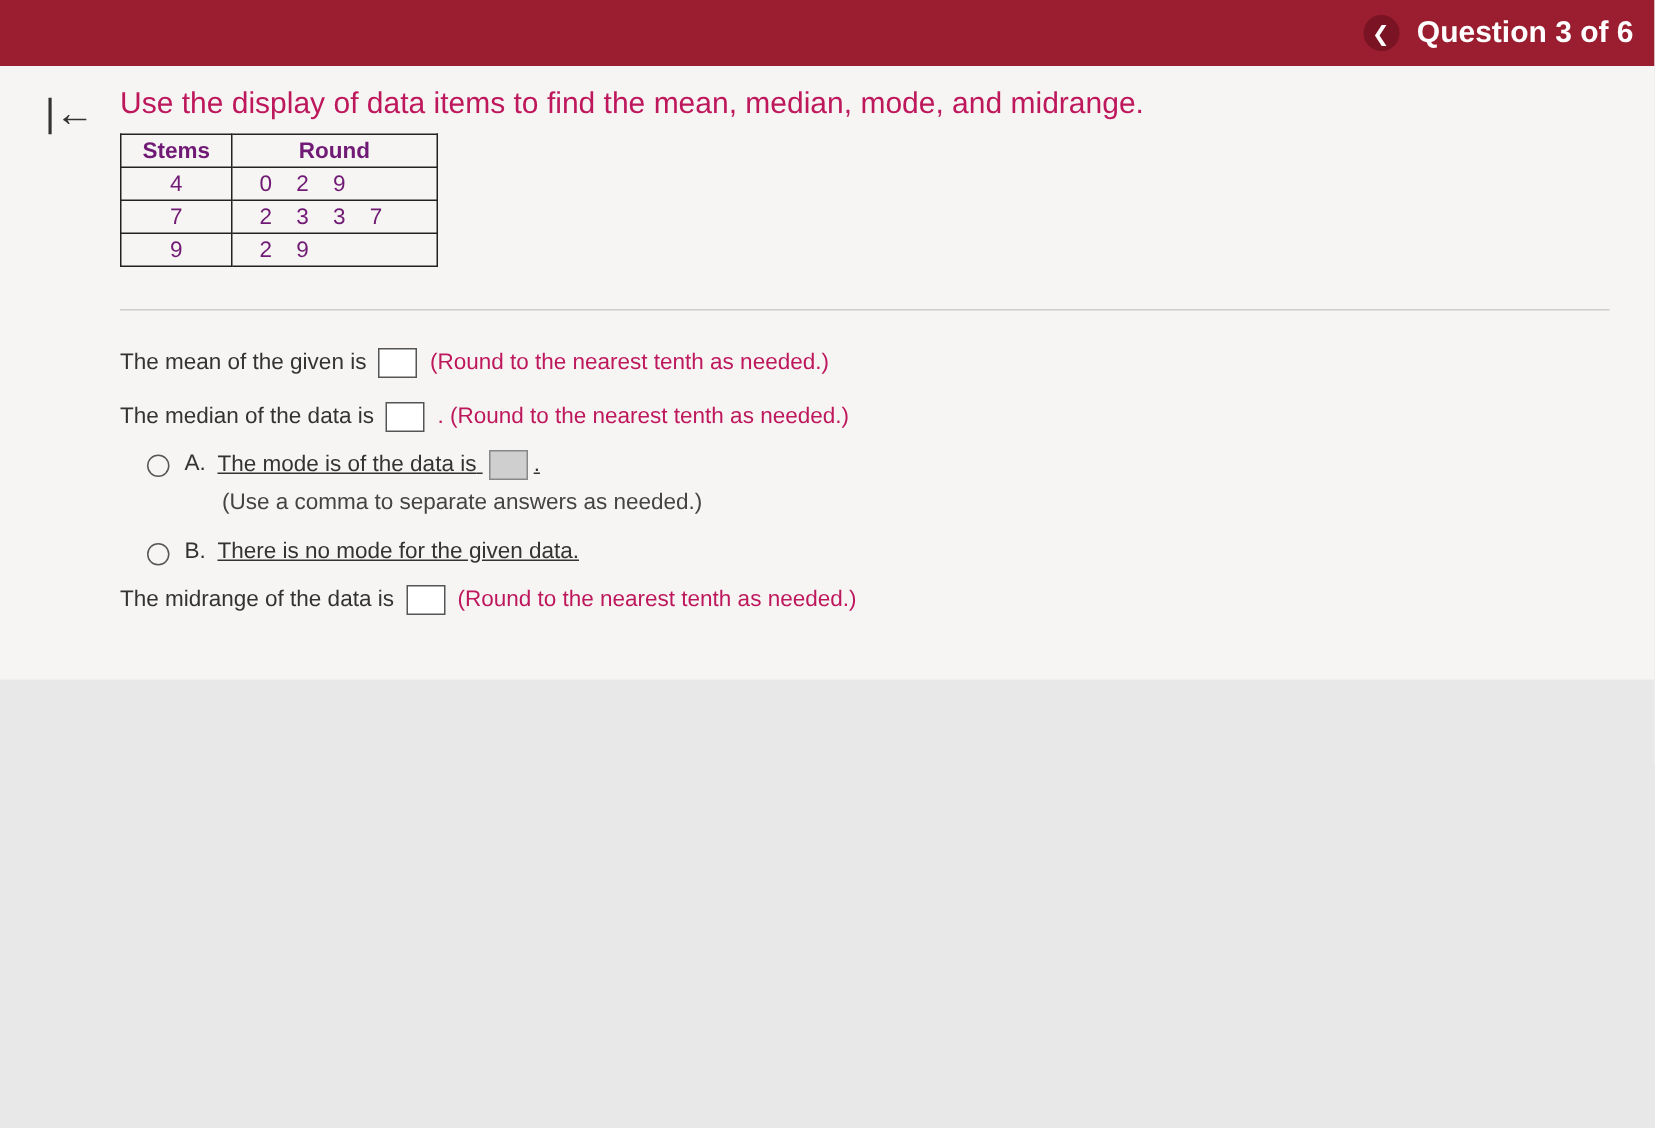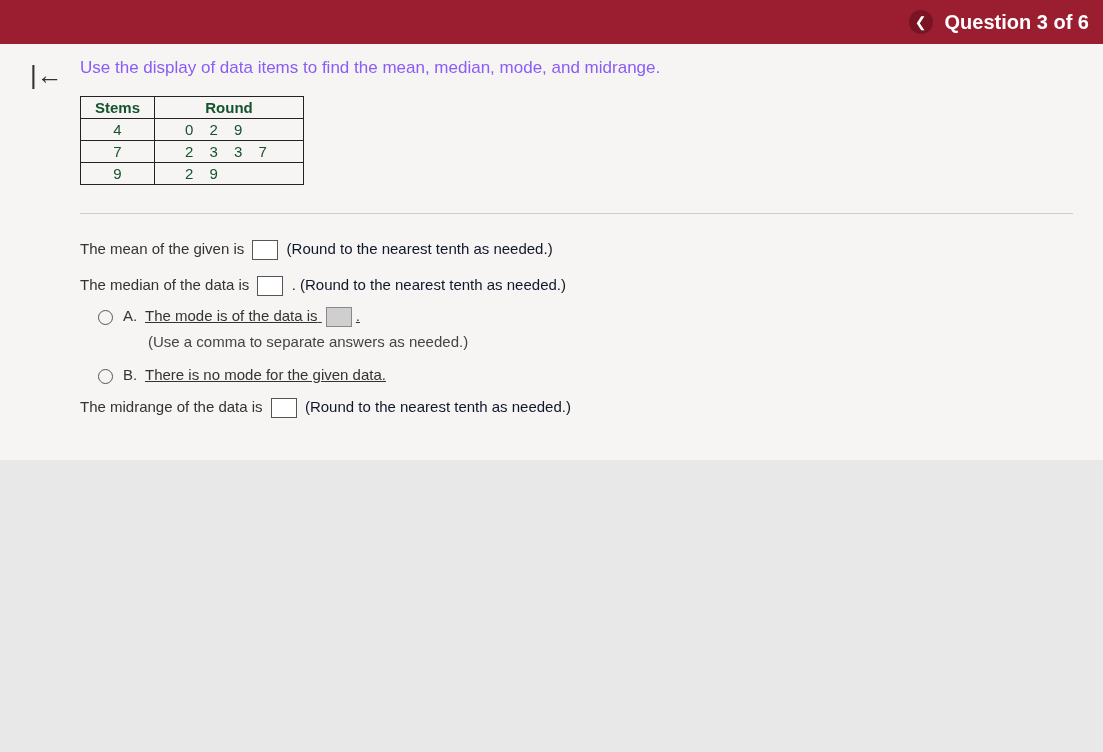--- a/index.html
+++ b/index.html
@@ -53,40 +53,40 @@
       font-weight: 400;
       color: #333;
       display: inline-block;
       cursor: pointer;
     }
     .main-col {
       flex: 1;
       padding: 6px 30px 30px 0;
     }
     .prompt-text {
-      font-size: 17px;
-      color: #8b5cf6;
-      margin-bottom: 18px;
+      font-size: 20px;
+      color: #be185d;
+      margin-bottom: 8px;
     }
     .stemleaf-table {
       border-collapse: collapse;
       margin-bottom: 18px;
     }
     .stemleaf-table th, .stemleaf-table td {
       border: 1px solid #222;
       padding: 2px 14px;
       font-size: 15px;
-      color: #14532d;
+      color: #701a75;
       text-align: center;
       font-weight: 400;
     }
     .stemleaf-table th {
       font-weight: 700;
     }
-    .stemleaf-table td.leaves { text-align: left; letter-spacing: 6px; padding-left: 30px; padding-right: 30px;}
+    .stemleaf-table td.leaves { text-align: left; letter-spacing: 6px; padding-left: 18px; padding-right: 30px;}
     .divider {
       border: none;
       border-top: 1px solid #ccc;
       margin: 28px 0 22px 0;
     }
     .answer-line {
       font-size: 15px;
       color: #333;
       margin: 10px 0;
       line-height: 1.7;
@@ -94,21 +94,21 @@
     .answer-box {
       display: inline-block;
       width: 26px;
       height: 20px;
       border: 1px solid #555;
       background: #fff;
       vertical-align: middle;
       margin: 0 4px;
     }
     .answer-box.shaded { background:#cfcfcf; border:1px solid #888;}
-    .instr { color:#0f172a; }
+    .instr { color:#be185d; }
     .choice-group { margin-top: 4px; margin-left: 18px;}
     .choice-row {
       display: flex;
       align-items: flex-start;
       margin: 8px 0;
       font-size: 15px;
       color:#333;
     }
     .radio-dot {
       width: 15px;

